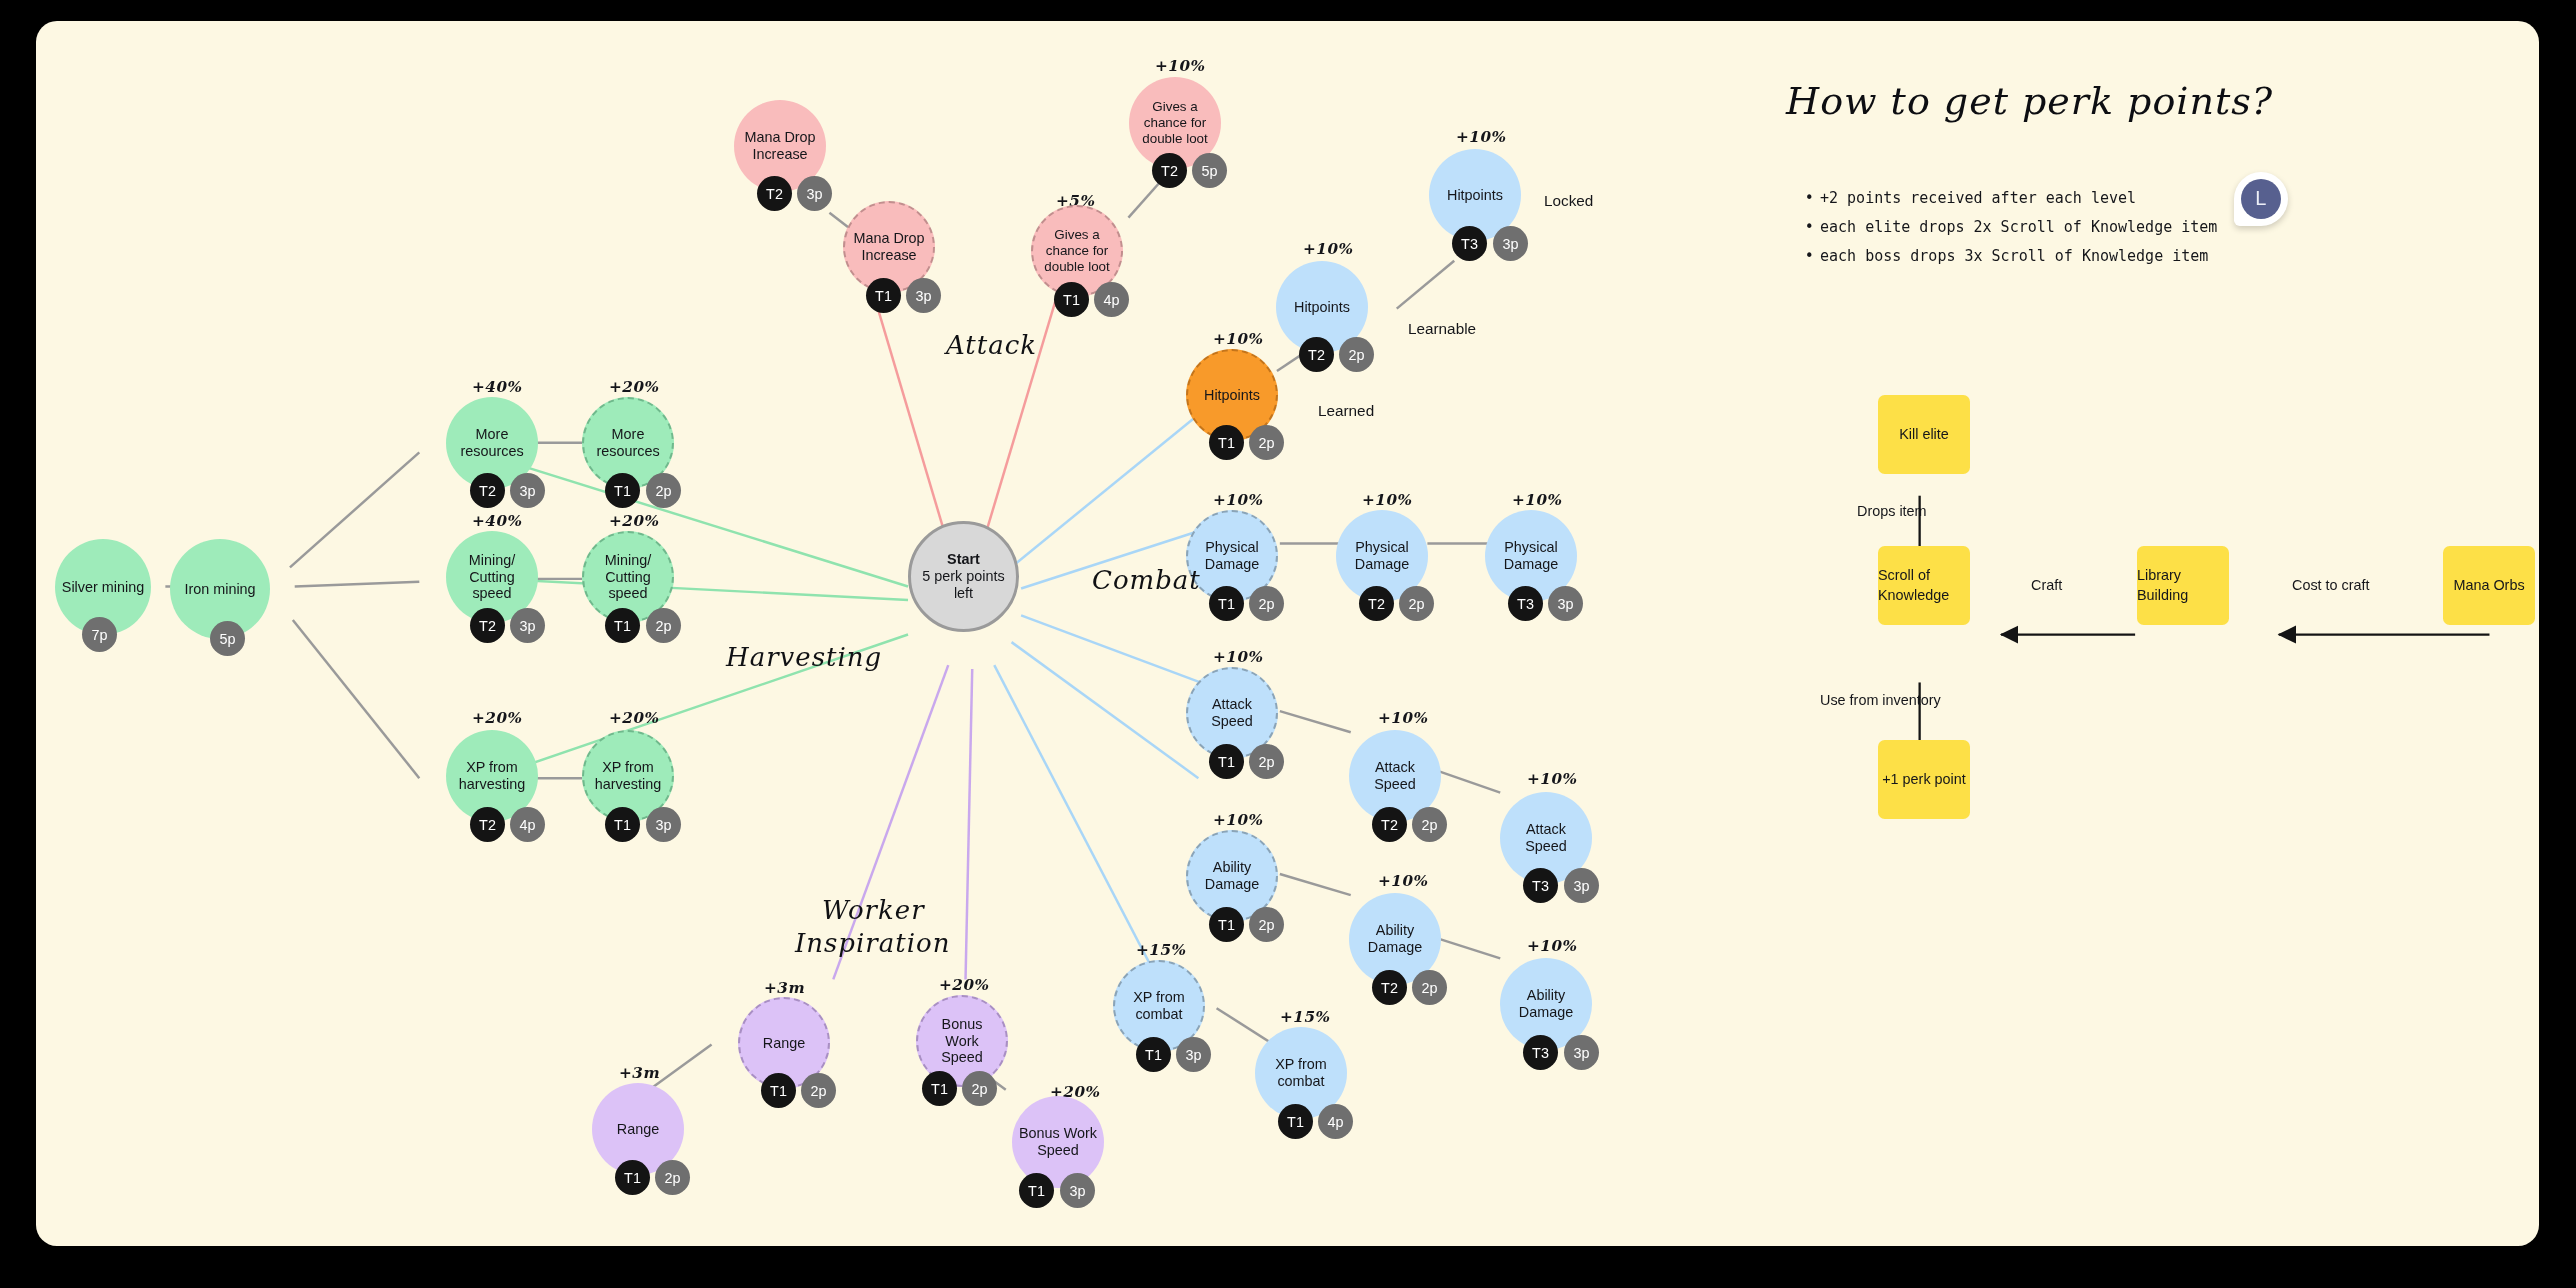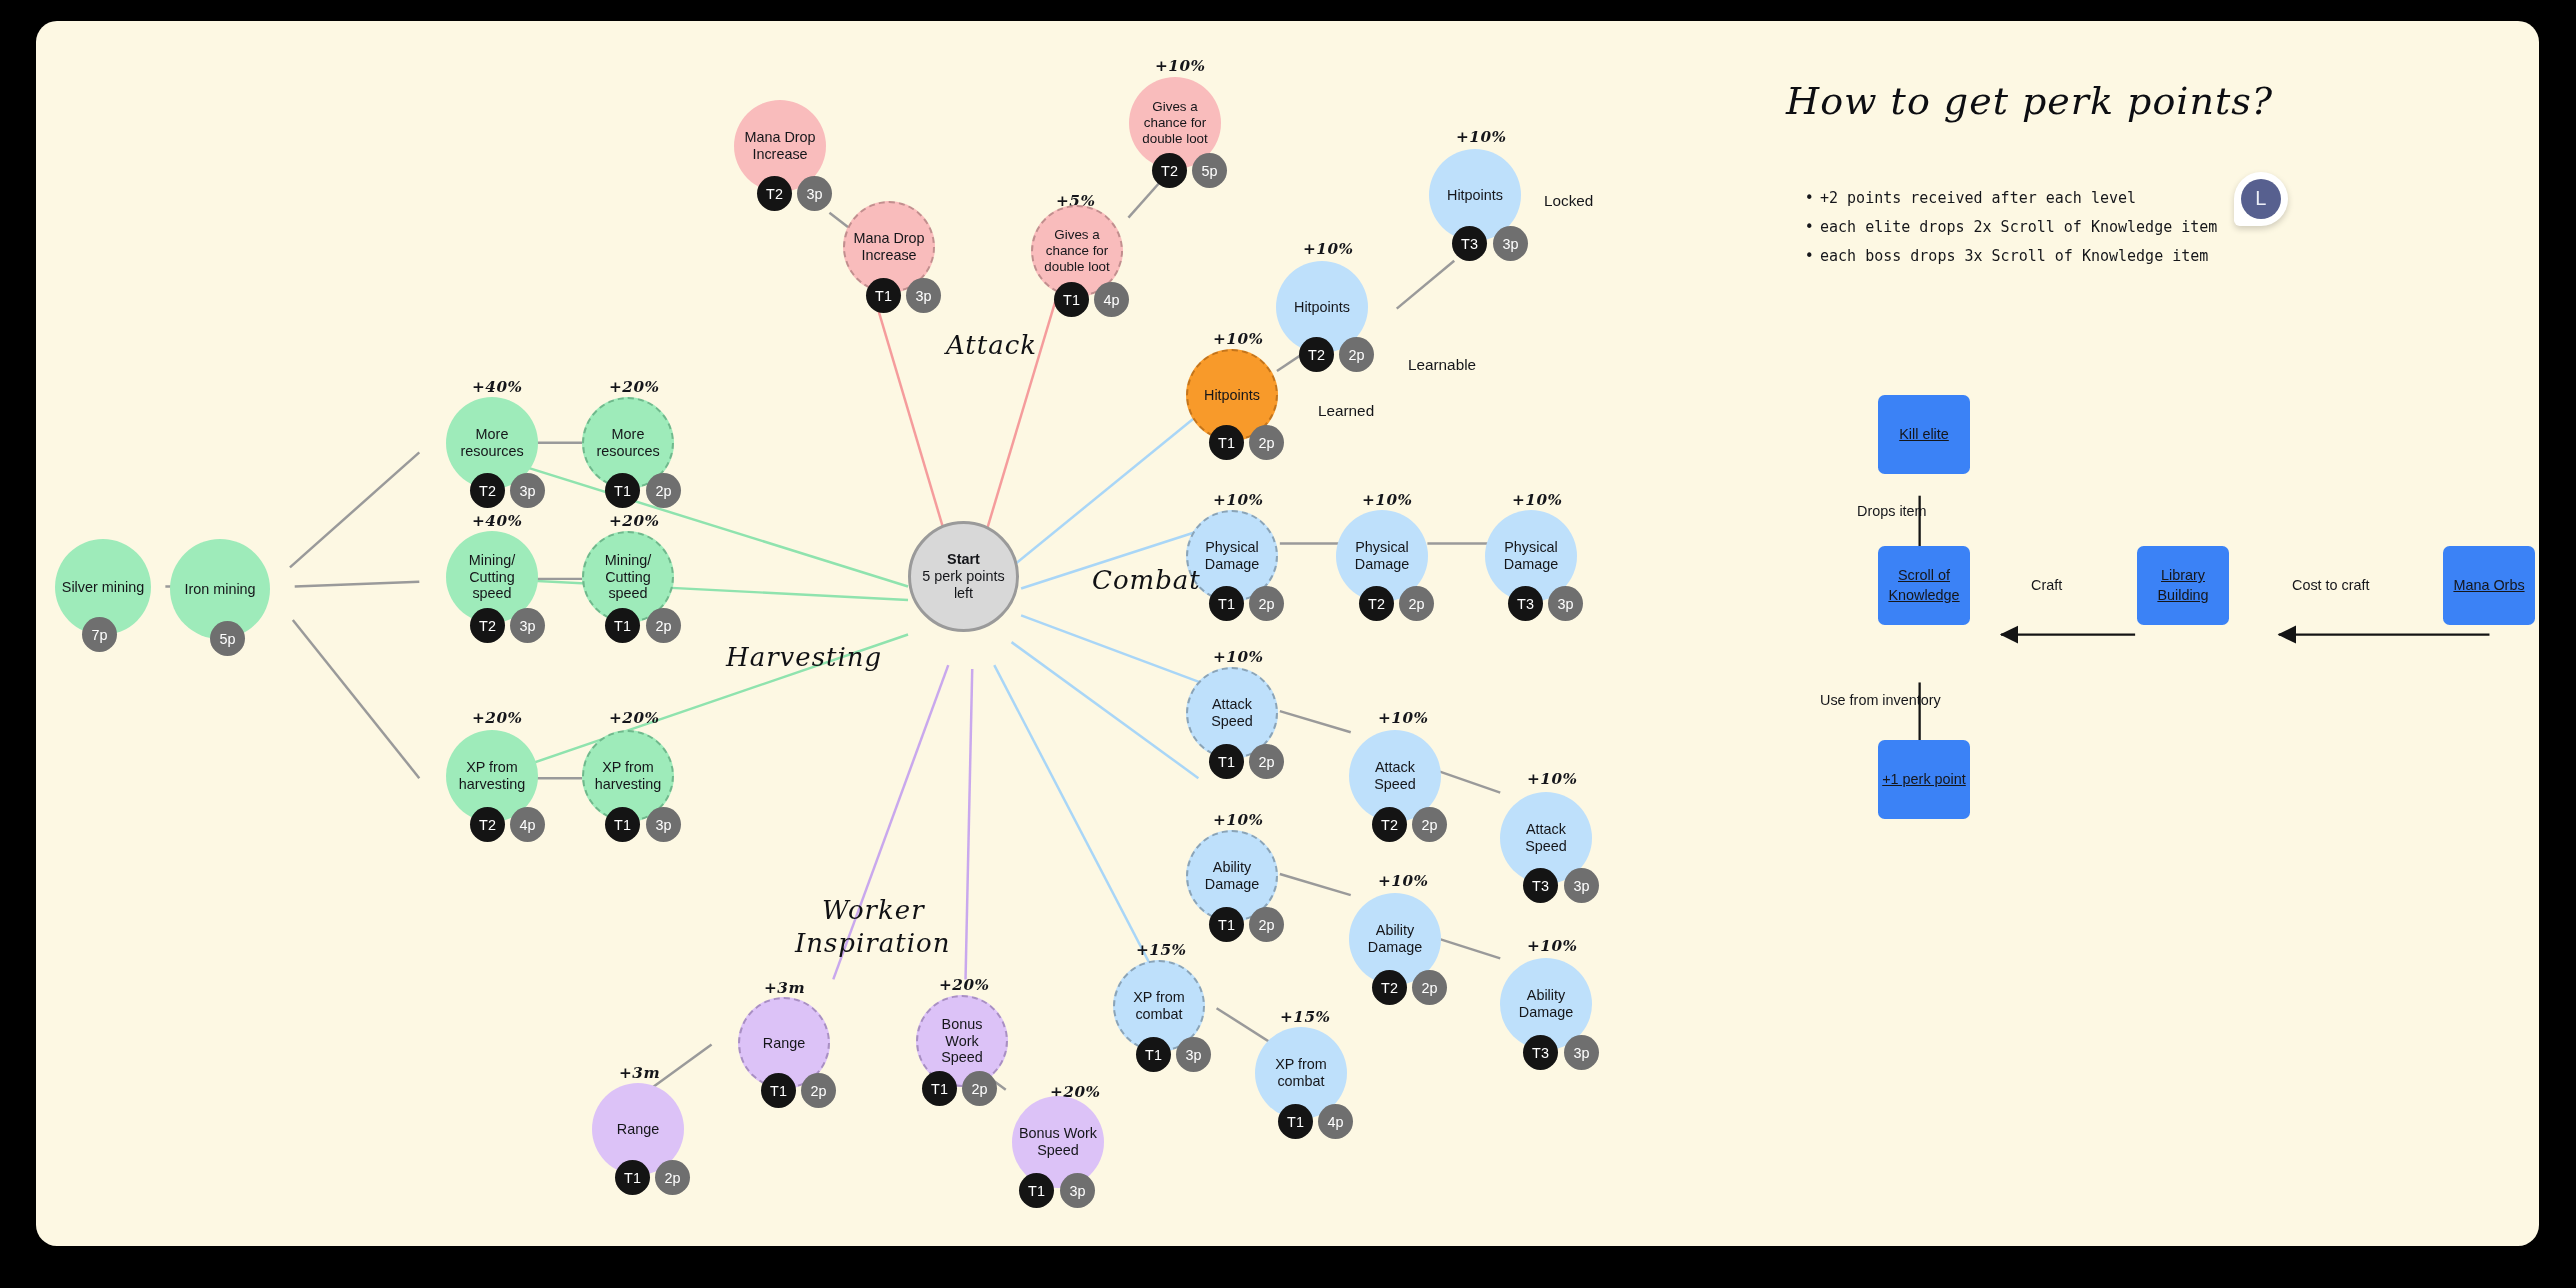--- a/index.html
+++ b/index.html
@@ -55,22 +55,22 @@
   .bullets ul{margin:0;padding:0;}
 
   .cursor{position:absolute;width:54px;height:54px;}
   .cursor .pin{position:absolute;inset:0;background:#fff;border-radius:50% 50% 50% 5.8px;
       box-shadow:0 2.9px 6.7px rgba(0,0,0,.18);}
   .cursor .av{position:absolute;left:6.7px;top:6.7px;width:40px;height:40px;border-radius:50%;
       background:#57608F;color:#EDEFF7;display:flex;align-items:center;justify-content:center;
       font-size:20px;}
 
   
-  .flowbox{position:absolute;background:#3b82f6;border-radius:6.7px;display:flex;align-items:center;
-     justify-content:center;text-align:center;font-size:14.4px;color:#15161a;line-height:1.35;text-decoration:underline;}
+  .flowbox{position:absolute;background:#fde047;border-radius:6.7px;display:flex;align-items:center;
+     justify-content:center;font-size:14.4px;color:#15161a;line-height:1.35;}
   .flowlabel{position:absolute;font-size:14.4px;color:#15161a;white-space:nowrap;}
 </style>
 </head>
 <body>
 
 <div id="board">
   <div id="canvas">
 
     <svg id="edges" viewBox="0 0 2612 1278">
 
@@ -215,21 +215,21 @@
     <div class="badge tier" style="left:1173px;top:404px;">T1</div>
     <div class="badge cost" style="left:1213px;top:404px;">2p</div>
     <span class="state-label" style="left:1282px;top:381px;">Learned</span>
 
     <span class="pct" style="left:1267px;top:219px;">+10%</span>
     <div class="node solid c-blue" style="left:1240px;top:240px;width:92px;height:92px;font-size:14.4px;">
       <span class="lbl">Hitpoints</span>
     </div>
     <div class="badge tier" style="left:1263px;top:316px;">T2</div>
     <div class="badge cost" style="left:1303px;top:316px;">2p</div>
-    <span class="state-label" style="left:1372px;top:299px;margin-top:36px;">Learnable</span>
+    <span class="state-label" style="left:1372px;top:299px;">Learnable</span>
 
     <span class="pct" style="left:1420px;top:107px;">+10%</span>
     <div class="node solid c-blue" style="left:1393px;top:128px;width:92px;height:92px;font-size:14.4px;">
       <span class="lbl">Hitpoints</span>
     </div>
     <div class="badge tier" style="left:1416px;top:205px;">T3</div>
     <div class="badge cost" style="left:1457px;top:205px;">3p</div>
     <span class="state-label" style="left:1508px;top:171px;">Locked</span>
 
     <span class="pct" style="left:1177px;top:470px;">+10%</span>

